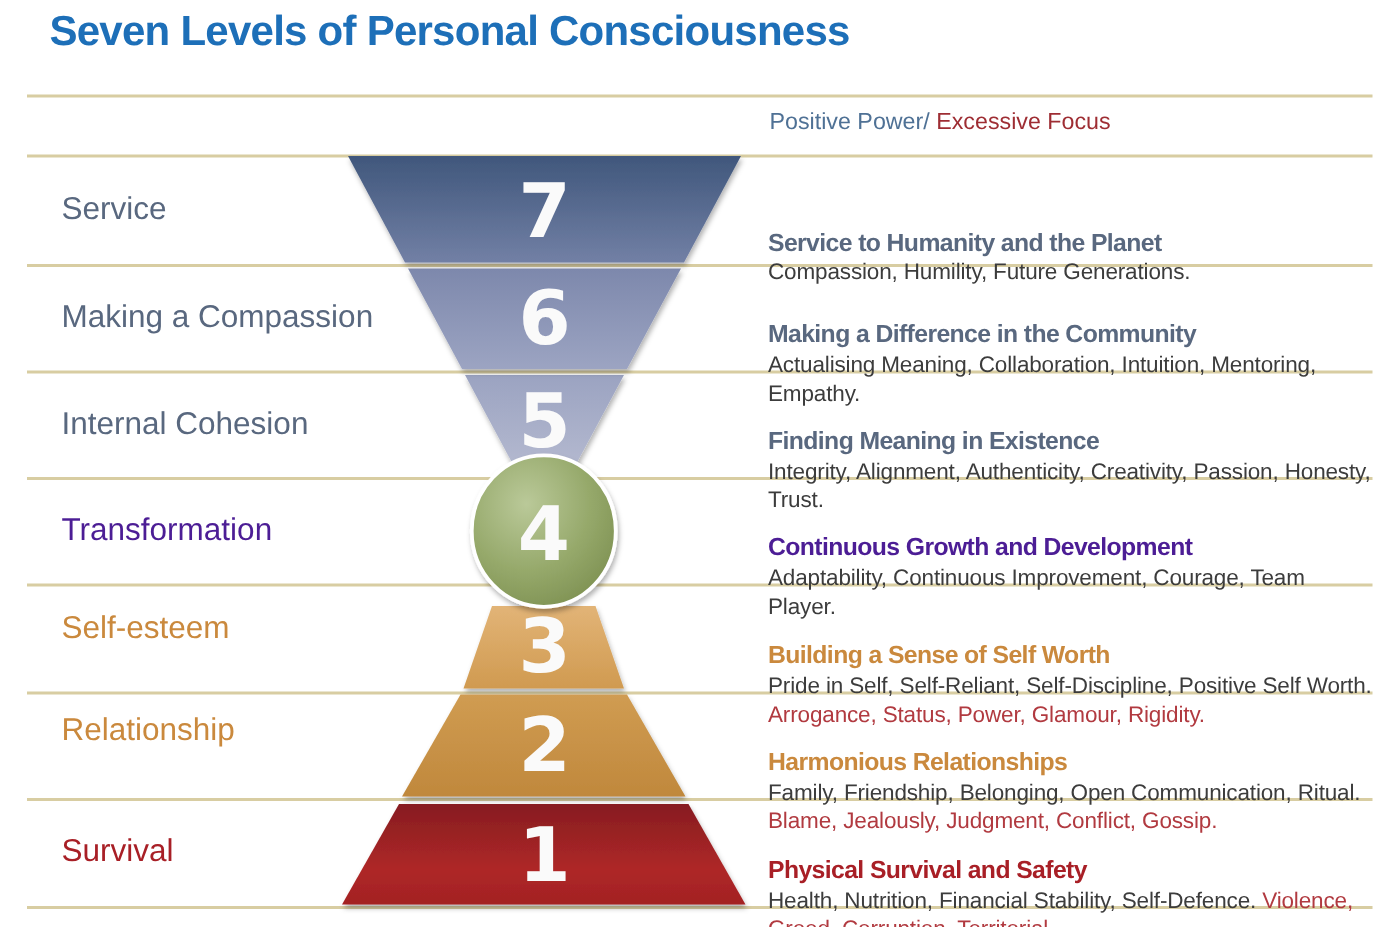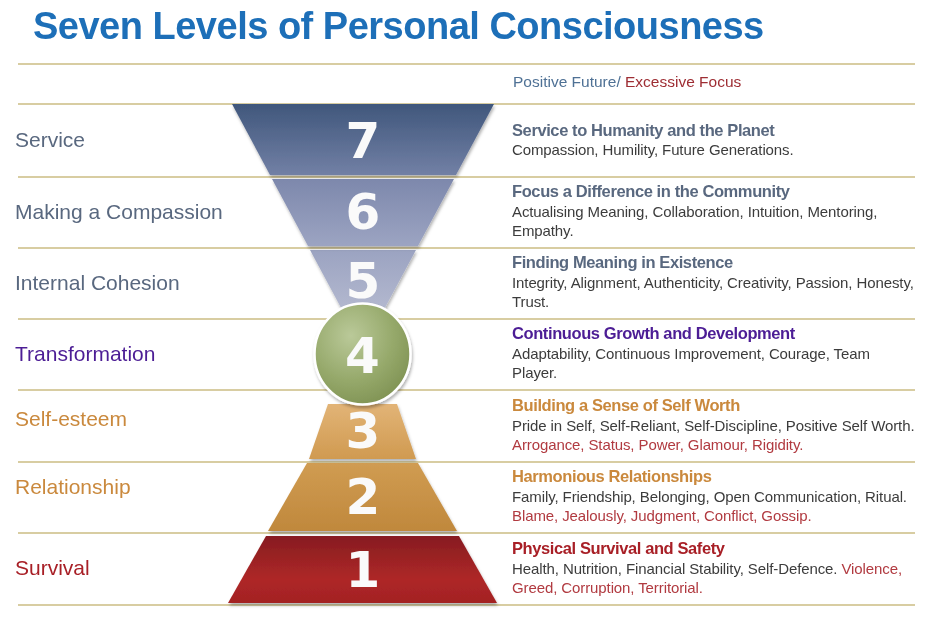--- a/index.html
+++ b/index.html
@@ -1,35 +1,35 @@
 <!DOCTYPE html>
 <html><head>
 <meta charset="utf-8">
 <style>
   html,body { margin:0; padding:0; background:#fff; }
   .stage {
     position:relative; width:933px; height:618px; background:#ffffff;
     font-family:"Liberation Sans", sans-serif; overflow:hidden;
   }
   .title {
-    position:absolute; left:33px; top:5px; font-size:38px; font-weight:bold;
+    position:absolute; left:33px; top:5px; font-size:28px; font-weight:bold;
     color:#1d6fb8; letter-spacing:-0.5px; z-index:3; white-space:nowrap;
   }
   .hline { position:absolute; left:18px; width:897px; height:2px; background:#d8cda2; z-index:1; }
   .focus-header { position:absolute; left:513px; top:73px; font-size:15.5px; z-index:3; white-space:nowrap; }
   .focus-pos { color:#4f7195; }
   .focus-exc { color:#9e2d33; }
   .svg-layer { position:absolute; left:0; top:0; z-index:2; }
   .row-label {
-    position:absolute; left:15px; width:230px; display:flex; align-items:center;
+    position:absolute; left:41px; width:230px; display:flex; align-items:center;
     font-size:21px; z-index:3; white-space:nowrap;text-align:center;
   }
   .row-desc {
     position:absolute; left:512px; width:407px; display:flex; flex-direction:column;
-    justify-content:center; z-index:3;
+    justify-content:center; z-index:3;margin-top:32px;
   }
   .desc-heading { font-size:16.5px; font-weight:bold; letter-spacing:-0.4px; line-height:1.2; }
   .desc-body { font-size:15px; color:#3c3c3c; line-height:1.28; letter-spacing:-0.1px; }
   .exc-text { color:#b13a40; }
   .c-slate  { color:#59687f; }
   .c-green  { color:#4c1d95; }
   .c-orange { color:#ca893d; }
   .c-red    { color:#a81f26; }
   .band-num {
     font-family:"DejaVu Sans", sans-serif; font-weight:bold; font-size:50px;
@@ -47,21 +47,21 @@
   <div class="hline" style="top:103px"></div>
   <div class="hline" style="top:176px"></div>
   <div class="hline" style="top:247px"></div>
   <div class="hline" style="top:318px"></div>
   <div class="hline" style="top:389px"></div>
   <div class="hline" style="top:461px"></div>
   <div class="hline" style="top:532px"></div>
   <div class="hline" style="top:604px"></div>
 
   <div class="focus-header">
-    <span class="focus-pos">Positive Future/</span><span class="focus-exc"> Excessive Focus</span>
+    <span class="focus-pos">Positive Power/</span><span class="focus-exc"> Excessive Focus</span>
   </div>
 
   <svg class="svg-layer" width="933" height="618" viewBox="0 0 933 618">
     <defs>
       <linearGradient id="g7" x1="0" y1="0" x2="0" y2="1">
         <stop offset="0" stop-color="#40577c"></stop>
           <stop offset="1" stop-color="#7280a5"></stop>
       </linearGradient>
       <linearGradient id="g6" x1="0" y1="0" x2="0" y2="1">
         <stop offset="0" stop-color="#7d88ac"></stop>
@@ -117,21 +117,21 @@
   <div class="row-label c-green" style="top:318px;height:71px">Transformation</div>
   <div class="row-label c-orange" style="top:389px;height:60px">Self-esteem</div>
   <div class="row-label c-orange" style="top:461px;height:52px">Relationship</div>
   <div class="row-label c-red" style="top:532px;height:72px">Survival</div>
 
   <div class="row-desc" style="top:104px;height:72px">
     <div class="desc-heading c-slate">Service to Humanity and the Planet</div>
     <div class="desc-body"><span>Compassion, Humility, Future Generations.</span><span class="exc-text"></span></div>
   </div>
   <div class="row-desc" style="top:176px;height:71px">
-    <div class="desc-heading c-slate">Focus a Difference in the Community</div>
+    <div class="desc-heading c-slate">Making a Difference in the Community</div>
     <div class="desc-body"><span>Actualising Meaning, Collaboration, Intuition, Mentoring, Empathy.</span><span class="exc-text"></span></div>
   </div>
   <div class="row-desc" style="top:247px;height:71px">
     <div class="desc-heading c-slate">Finding Meaning in Existence</div>
     <div class="desc-body"><span>Integrity, Alignment, Authenticity, Creativity, Passion, Honesty, Trust.</span><span class="exc-text"></span></div>
   </div>
   <div class="row-desc" style="top:318px;height:71px">
     <div class="desc-heading c-green">Continuous Growth and Development</div>
     <div class="desc-body"><span>Adaptability, Continuous Improvement, Courage, Team Player.</span><span class="exc-text"></span></div>
   </div>

